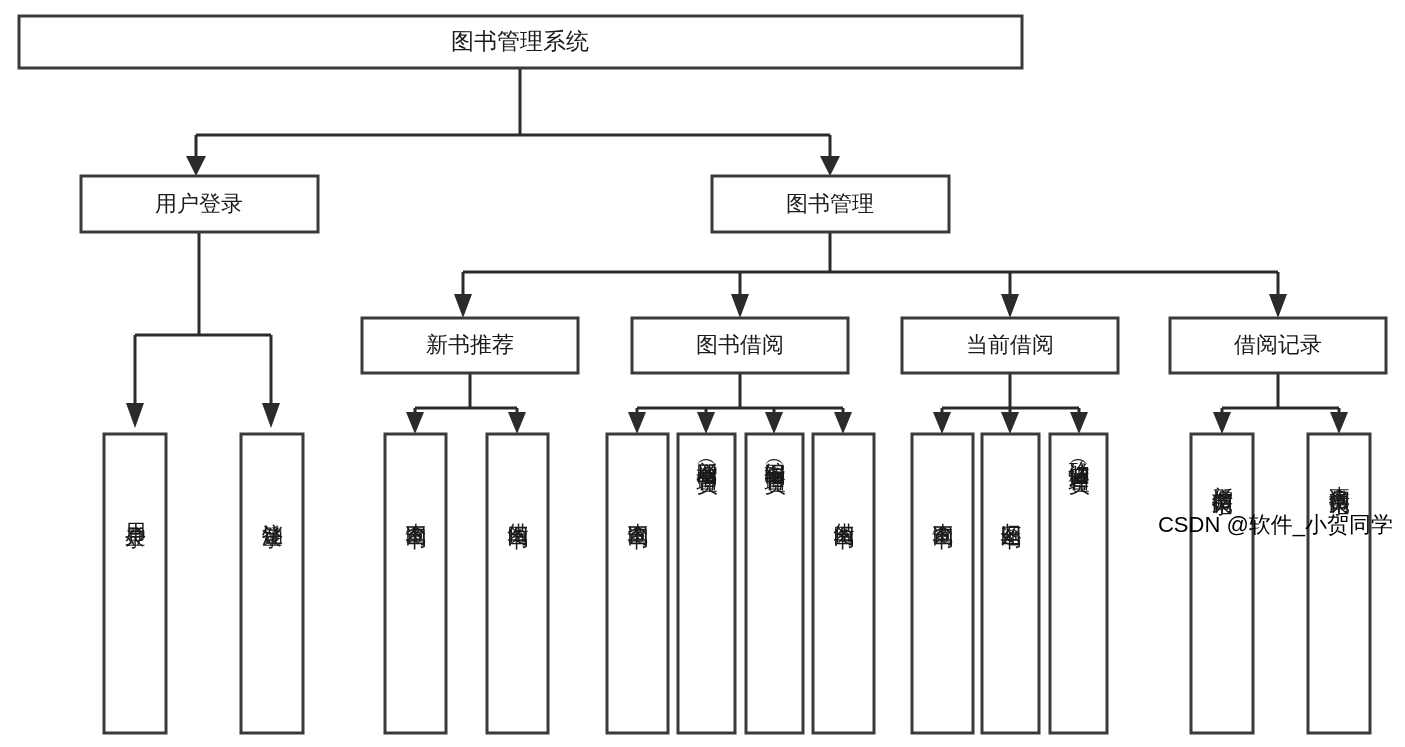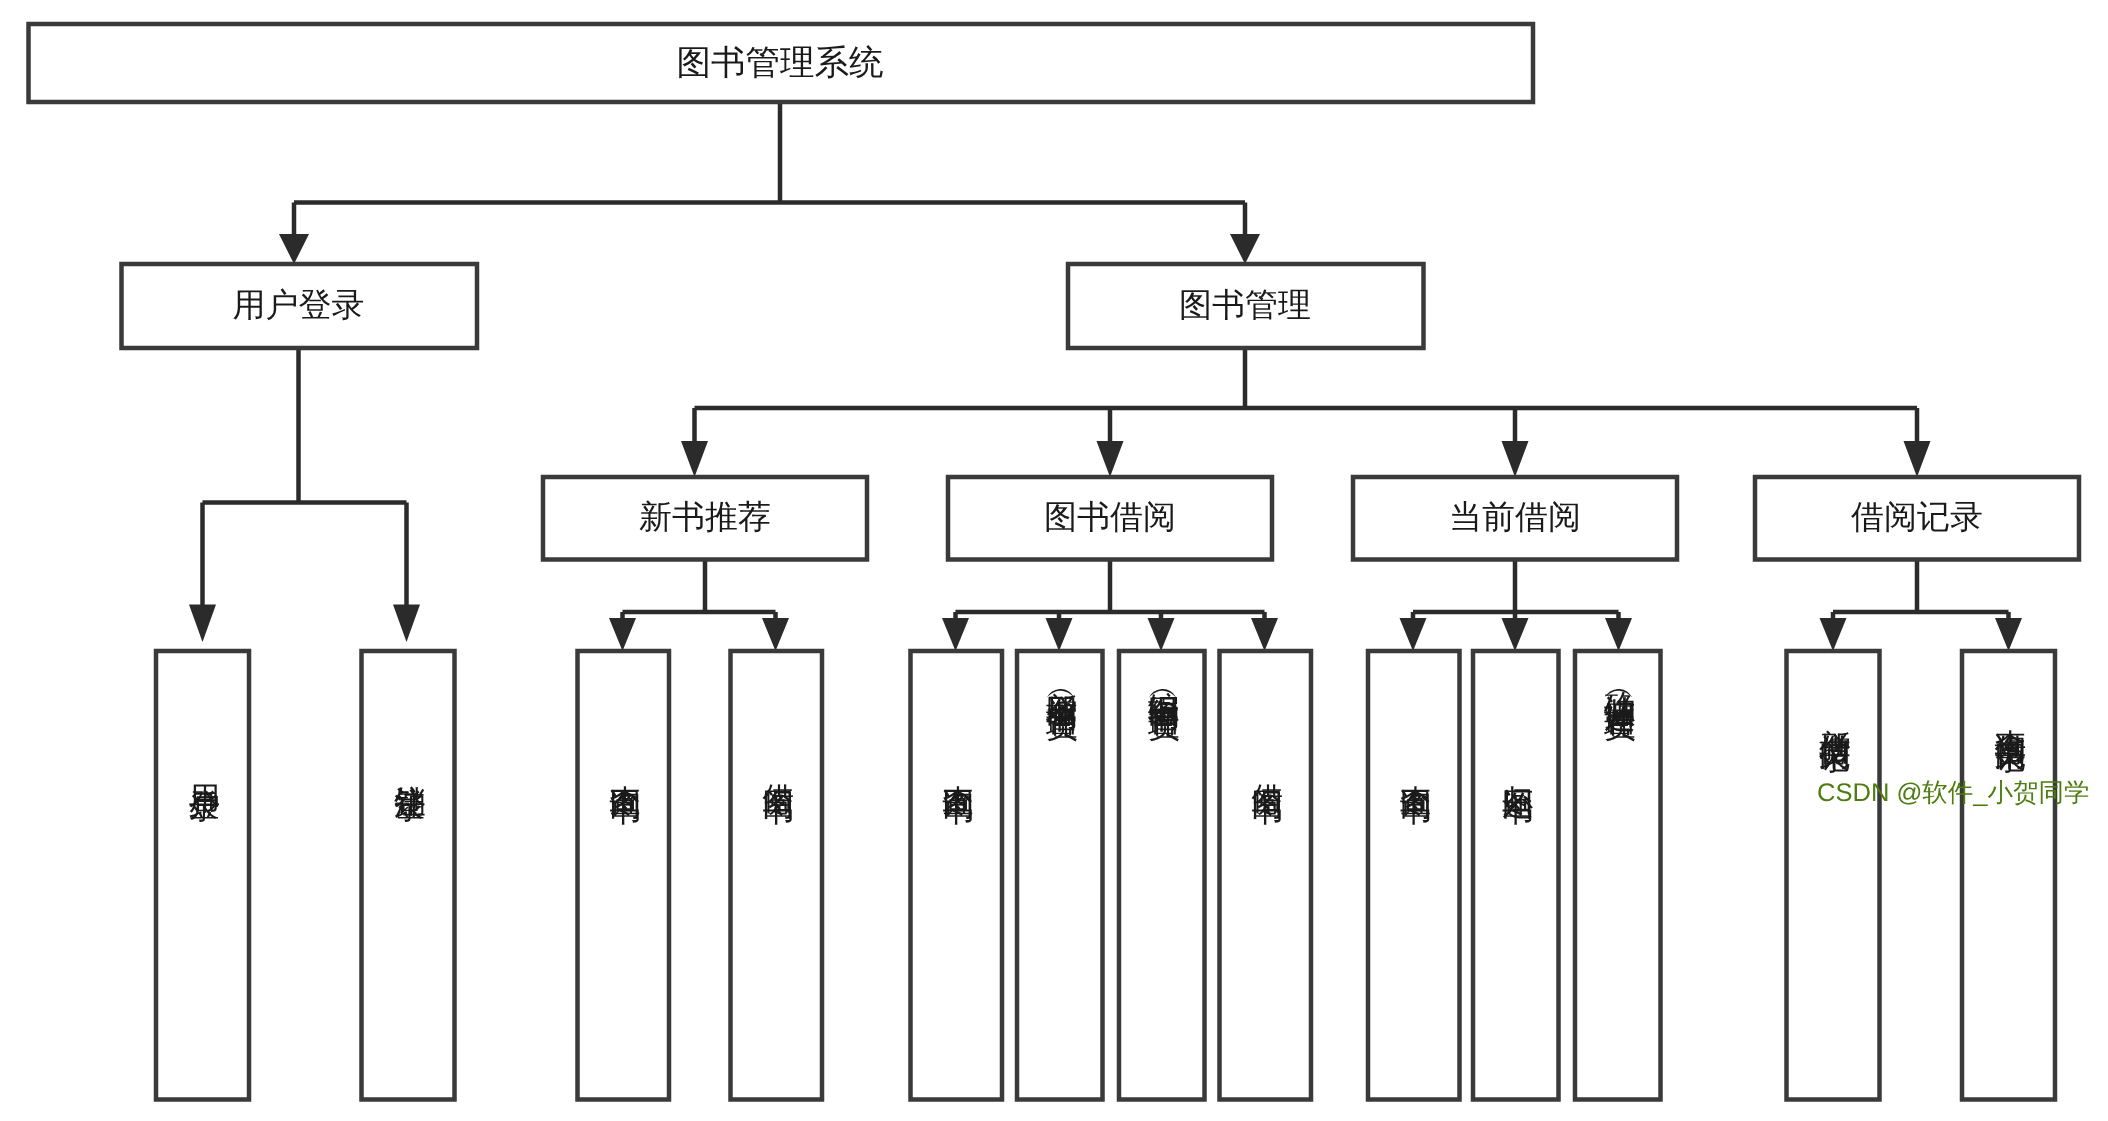--- a/index.html
+++ b/index.html
@@ -71,22 +71,22 @@
     line-height: 1.18;
     color: #1a1a1a;
     letter-spacing: 2px;
     white-space: nowrap;
   }
   .watermark {
     position: absolute;
     right: 12px;
     bottom: 6px;
     font-family: "Liberation Sans", "DejaVu Sans", sans-serif;
-    font-size: 17px;
-    color: #4d7c0f;
+    font-size: 22px;
+    color: #000000;
     white-space: nowrap;
     user-select: none;
   }
 </style>
 </head>
 <body>
 
 <div id="diagram-root">
 
   <svg class="flow" viewBox="0 0 1405 747" xmlns="http://www.w3.org/2000/svg">

